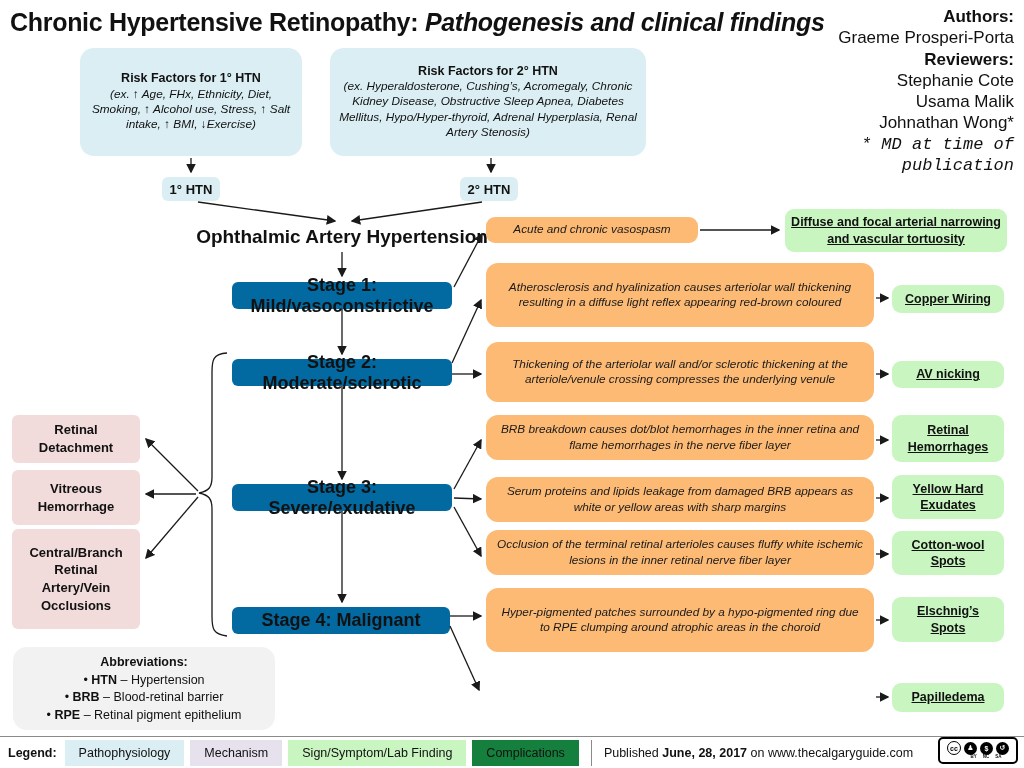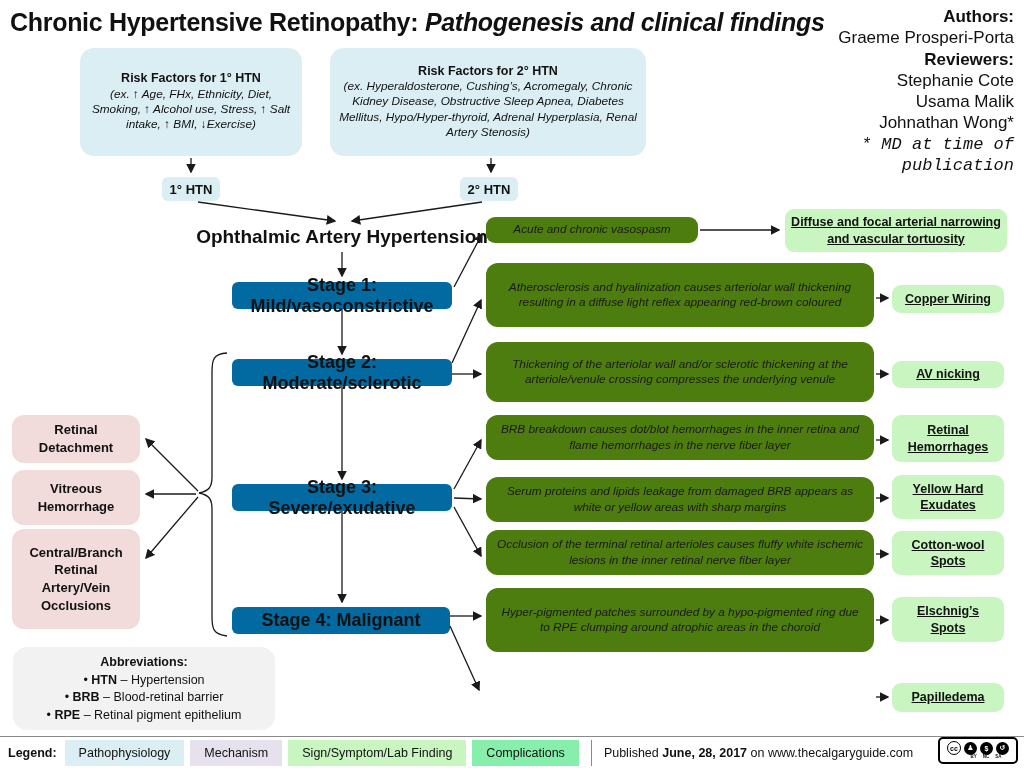--- a/index.html
+++ b/index.html
@@ -2,23 +2,23 @@
 <html><head>
 <meta charset="utf-8">
 <style>
   html,body{margin:0;padding:0;background:#fff;}
   #page{position:relative;width:1024px;height:768px;background:#fff;overflow:hidden;
         font-family:"Liberation Sans","DejaVu Sans",sans-serif;color:#111;}
   .abs{position:absolute;box-sizing:border-box;}
   .box{position:absolute;box-sizing:border-box;display:flex;align-items:center;justify-content:center;
        text-align:center;border-radius:12px;}
   .blue{background:#DAEEF3;}
-  .lav{background:#4d7c0f;}
+  .lav{background:#fdba74;}
   .green{background:#C9F5C0;}
-  .pink{background:#F2DCDB;}
+  .pink{background:#F2DCDB;border-radius:6px;}
   .gray{background:#F2F2F2;}
   .title-wrap{left:10px;top:8px;white-space:nowrap;font-size:25px;font-weight:bold;letter-spacing:-0.3px;}
   .title-sub{font-style:italic;}
   .credits{right:10px;top:6px;width:220px;text-align:right;font-size:17px;line-height:1.25;}
   .credits .b{font-weight:bold;}
   .credits .i{font-style:italic;font-family:Liberation Mono, monospace;}
   .riskbox{border-radius:14px;flex-direction:column;padding:6px 8px;}
   .riskbox .rt{font-weight:bold;font-size:12.5px;line-height:1.25;}
   .riskbox .rb{font-style:italic;font-size:11.8px;line-height:1.3;}
   .htn{font-weight:bold;font-size:13px;border-radius:6px;}
@@ -153,21 +153,21 @@
       <path d="M227,353 C213,354 212,360 212,372 L212,477 C212,487 209,491 199,493 C209,495 212,499 212,509 L212,616 C212,629 213,634 227,636"></path>
     </g>
   </svg>
 
   <div class="abs legend-rule"></div>
   <div class="abs legend">
     <span class="lab" style="font-weight:bold;">Legend:</span>
     <span class="sw" style="background: rgb(218, 238, 243);">Pathophysiology</span>
     <span class="sw" style="background: rgb(230, 225, 237);">Mechanism</span>
     <span class="sw" style="background: rgb(201, 245, 192);">Sign/Symptom/Lab Finding</span>
-    <span class="sw" style="background: #86efac;">Complications</span>
+    <span class="sw" style="background: #15803d;">Complications</span>
     <span class="vdiv"></span>
     <span class="pub">
       <span>Published</span>
       <span class="b">June, 28, 2017</span>
       <span>on www.thecalgaryguide.com</span>
     </span>
   </div>
 
   <div class="abs cc">
     <div class="cc-row">

